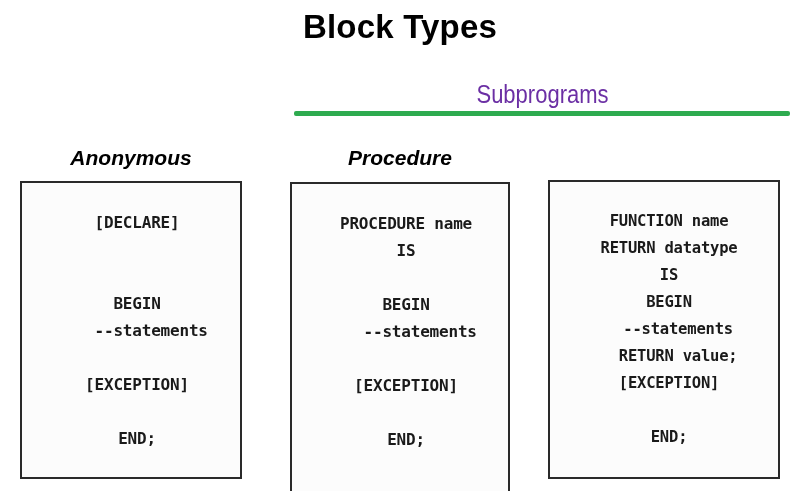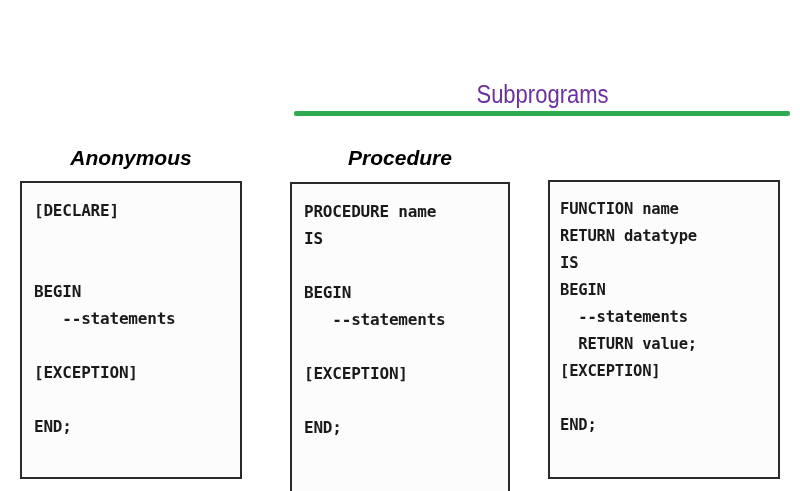--- a/index.html
+++ b/index.html
@@ -93,40 +93,42 @@
   }
   #box-procedure {
     left: 290px; top: 182px;
     width: 220px; height: 380px;
   }
   #box-function {
     left: 548px; top: 180px;
     width: 232px; height: 299px;
   }
   .code-text {
-    margin: 0;
+    margin: 12px;
     padding: 14px 0 0 12px;
     font-family: "DejaVu Sans Mono", "Liberation Mono", monospace;
     font-size: 16px;
     line-height: 27px;
     font-weight: bold;
     color: #1a1a1a;
     white-space: pre;
     letter-spacing: -0.2px;
+    text-align: center;
   }
   #box-function .code-text {
     padding-left: 10px;
     font-size: 15.5px;
   }
 </style>
 </head>
 <body>
 
 <div id="slide">
 
+  <div id="slide-title">Block Types</div>
 
   <div id="subprograms-label">Subprograms</div>
 
   <div id="subprograms-rule"></div>
 
   <div id="heading-anonymous" class="col-heading">Anonymous</div>
 
   <div id="heading-procedure" class="col-heading">Procedure</div>
 
 

